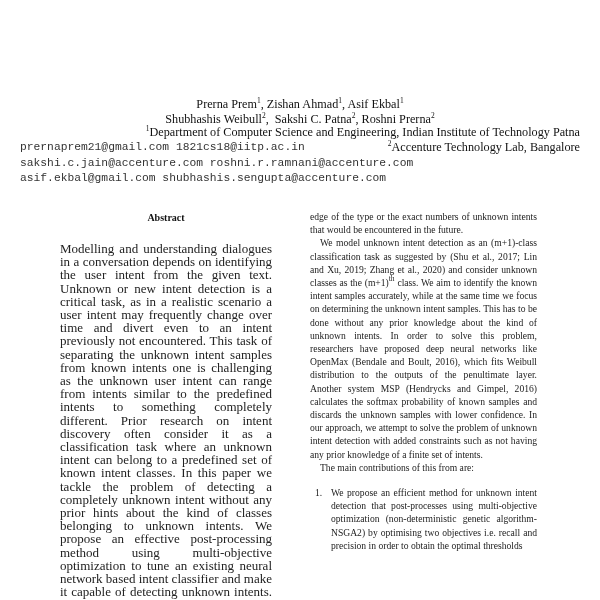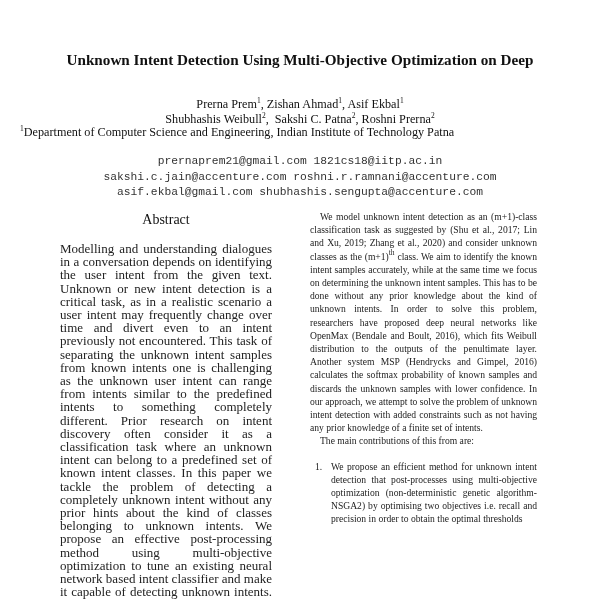--- a/index.html
+++ b/index.html
@@ -3,75 +3,76 @@
 <meta charset="utf-8">
 <style>
   html, body { margin: 0; padding: 0; background: #ffffff; }
   body { width: 600px; height: 600px; overflow: hidden; position: relative;
          font-family: "Liberation Serif", serif; color: #1a1a1a; }
   .page { position: absolute; left: 0; top: 0; width: 600px; height: 600px; }
   .title { position: absolute; left: 40px; width: 520px; top: 50px; text-align: center;
            font-weight: bold; font-size: 15.2px; line-height: 19px; color: #111; }
   .authors { position: absolute; left: 40px; width: 520px; top: 97px; text-align: center;
              font-weight: normal; font-size: 12.2px; line-height: 14.5px; color: #111; }
-  .affil { position: absolute; left: 20px; width: 560px; top: 125px; text-align: left;
+  .affil { position: absolute; left: 20px; width: 560px; top: 125px; text-align: right;
            font-size: 12.2px; line-height: 14.5px; color: #111; }
-  .emails { position: absolute; left: 20px; width: 560px; top: 154px; text-align: center;
+  .emails { position: absolute; left: 20px; width: 560px; top: 140px; text-align: left;
             font-family: "Liberation Mono", monospace; font-size: 11.3px; line-height: 15.5px; color: #333; }
   sup { font-size: 7.5px; vertical-align: 5px; line-height: 0; }
   .abstract-h { position: absolute; left: 55px; width: 222px; top: 212px; text-align: center;
-                font-weight: normal; font-size: 14px; color: #111; }
+                font-weight: bold; font-size: 10px; color: #111; }
   .abstract-body { position: absolute; left: 60px; width: 212px; top: 242px; font-size: 13px;
                    line-height: 13.2px; text-align: justify; color: #222; }
   .right-body { position: absolute; left: 310px; width: 227px; top: 210px; font-size: 9.6px;
                 line-height: 13.2px; text-align: justify; color: #222; }
   .right-body p { margin: 0; }
   .indent { text-indent: 10px; }
   .contrib-intro { margin-top: 0 !important; }
   .list { margin: 12px 0 0 0; padding: 0; list-style: none; }
   .list li { position: relative; padding-left: 21px; text-align: justify; }
   .list .num { position: absolute; left: 5px; top: 0; }
   .line { display: block; }
 </style>
 </head>
 <body>
 
 <div class="page">
 
   <div class="title">
-    <span class="line">Unknown Intent Detection Using Multi-Objective Optimization on Deep</span>
   </div>
 
   <div class="authors">
     <div>
       <span>Prerna Prem</span><sup>1</sup>,
       <span>Zishan Ahmad</span><sup>1</sup>,
       <span>Asif Ekbal</span><sup>1</sup>
     </div>
     <div>
       <span>Shubhashis Weibull</span><sup>2</sup>,&nbsp;
       <span>Sakshi C. Patna</span><sup>2</sup>,
       <span>Roshni Prerna</span><sup>2</sup>
     </div>
   </div>
 
   <div class="affil">
     <div><sup>1</sup><span>Department of Computer Science and Engineering, Indian Institute of Technology Patna</span></div>
+    <div><sup>2</sup><span>Accenture Technology Lab, Bangalore</span></div>
   </div>
 
   <div class="emails">
     <div>prernaprem21@gmail.com 1821cs18@iitp.ac.in</div>
     <div>sakshi.c.jain@accenture.com roshni.r.ramnani@accenture.com</div>
     <div>asif.ekbal@gmail.com shubhashis.sengupta@accenture.com</div>
   </div>
 
   <div class="abstract-h">Abstract</div>
   <div class="abstract-body">Modelling and understanding dialogues in a conversation depends on identifying the user intent from the given text. Unknown or new intent detection is a critical task, as in a realistic scenario a user intent may frequently change over time and divert even to an intent previously not encountered.  This task of separating the unknown intent samples from known intents one is challenging as the unknown user intent can range from intents similar to the predefined intents to something completely different.  Prior research on intent discovery often consider it as a classification task where an unknown intent can belong to a predefined set of known intent classes.  In this paper we tackle the problem of detecting a completely unknown intent without any prior hints about the kind of classes belonging to unknown intents. We propose an effective post-processing method using multi-objective optimization to tune an existing neural network based intent classifier and make it capable of detecting unknown intents. We perform experiments using existing state-of-the-art intent classifiers and use our method on top of them for unknown intent detection.  Our experiments across different domains and real-world datasets show that our method yields significant improvements compared with the state-of-the-art methods for unknown intent detection.</div>
 
   <div class="right-body">
+    <p>edge of the type or the exact numbers of unknown intents that would be encountered in the future.</p>
     <p class="indent"><span>We model unknown intent detection as an (m+1)-class classification task as suggested by (Shu et al., 2017; Lin and Xu, 2019; Zhang et al., 2020) and consider unknown classes as the (m+1)</span><sup>th</sup><span> class.  We aim to identify the known intent samples accurately, while at the same time we focus on determining the unknown intent samples.  This has to be done without any prior knowledge about the kind of unknown intents.  In order to solve this problem, researchers have proposed deep neural networks like OpenMax (Bendale and Boult, 2016), which fits Weibull distribution to the outputs of the penultimate layer.  Another system MSP (Hendrycks and Gimpel, 2016) calculates the softmax probability of known samples and discards the unknown samples with lower confidence.  In our approach, we attempt to solve the problem of unknown intent detection with added constraints such as not having any prior knowledge of a finite set of intents.</span></p>
     <p class="indent contrib-intro">The main contributions of this from are:</p>
     <ul class="list">
       <li>
         <span class="num">1.</span>
         <span>We propose an efficient method for unknown intent detection that post-processes using multi-objective optimization (non-deterministic genetic algorithm-NSGA2) by optimising two objectives i.e. recall and precision in order to obtain the optimal thresholds</span>
       </li>
     </ul>
   </div>
 

